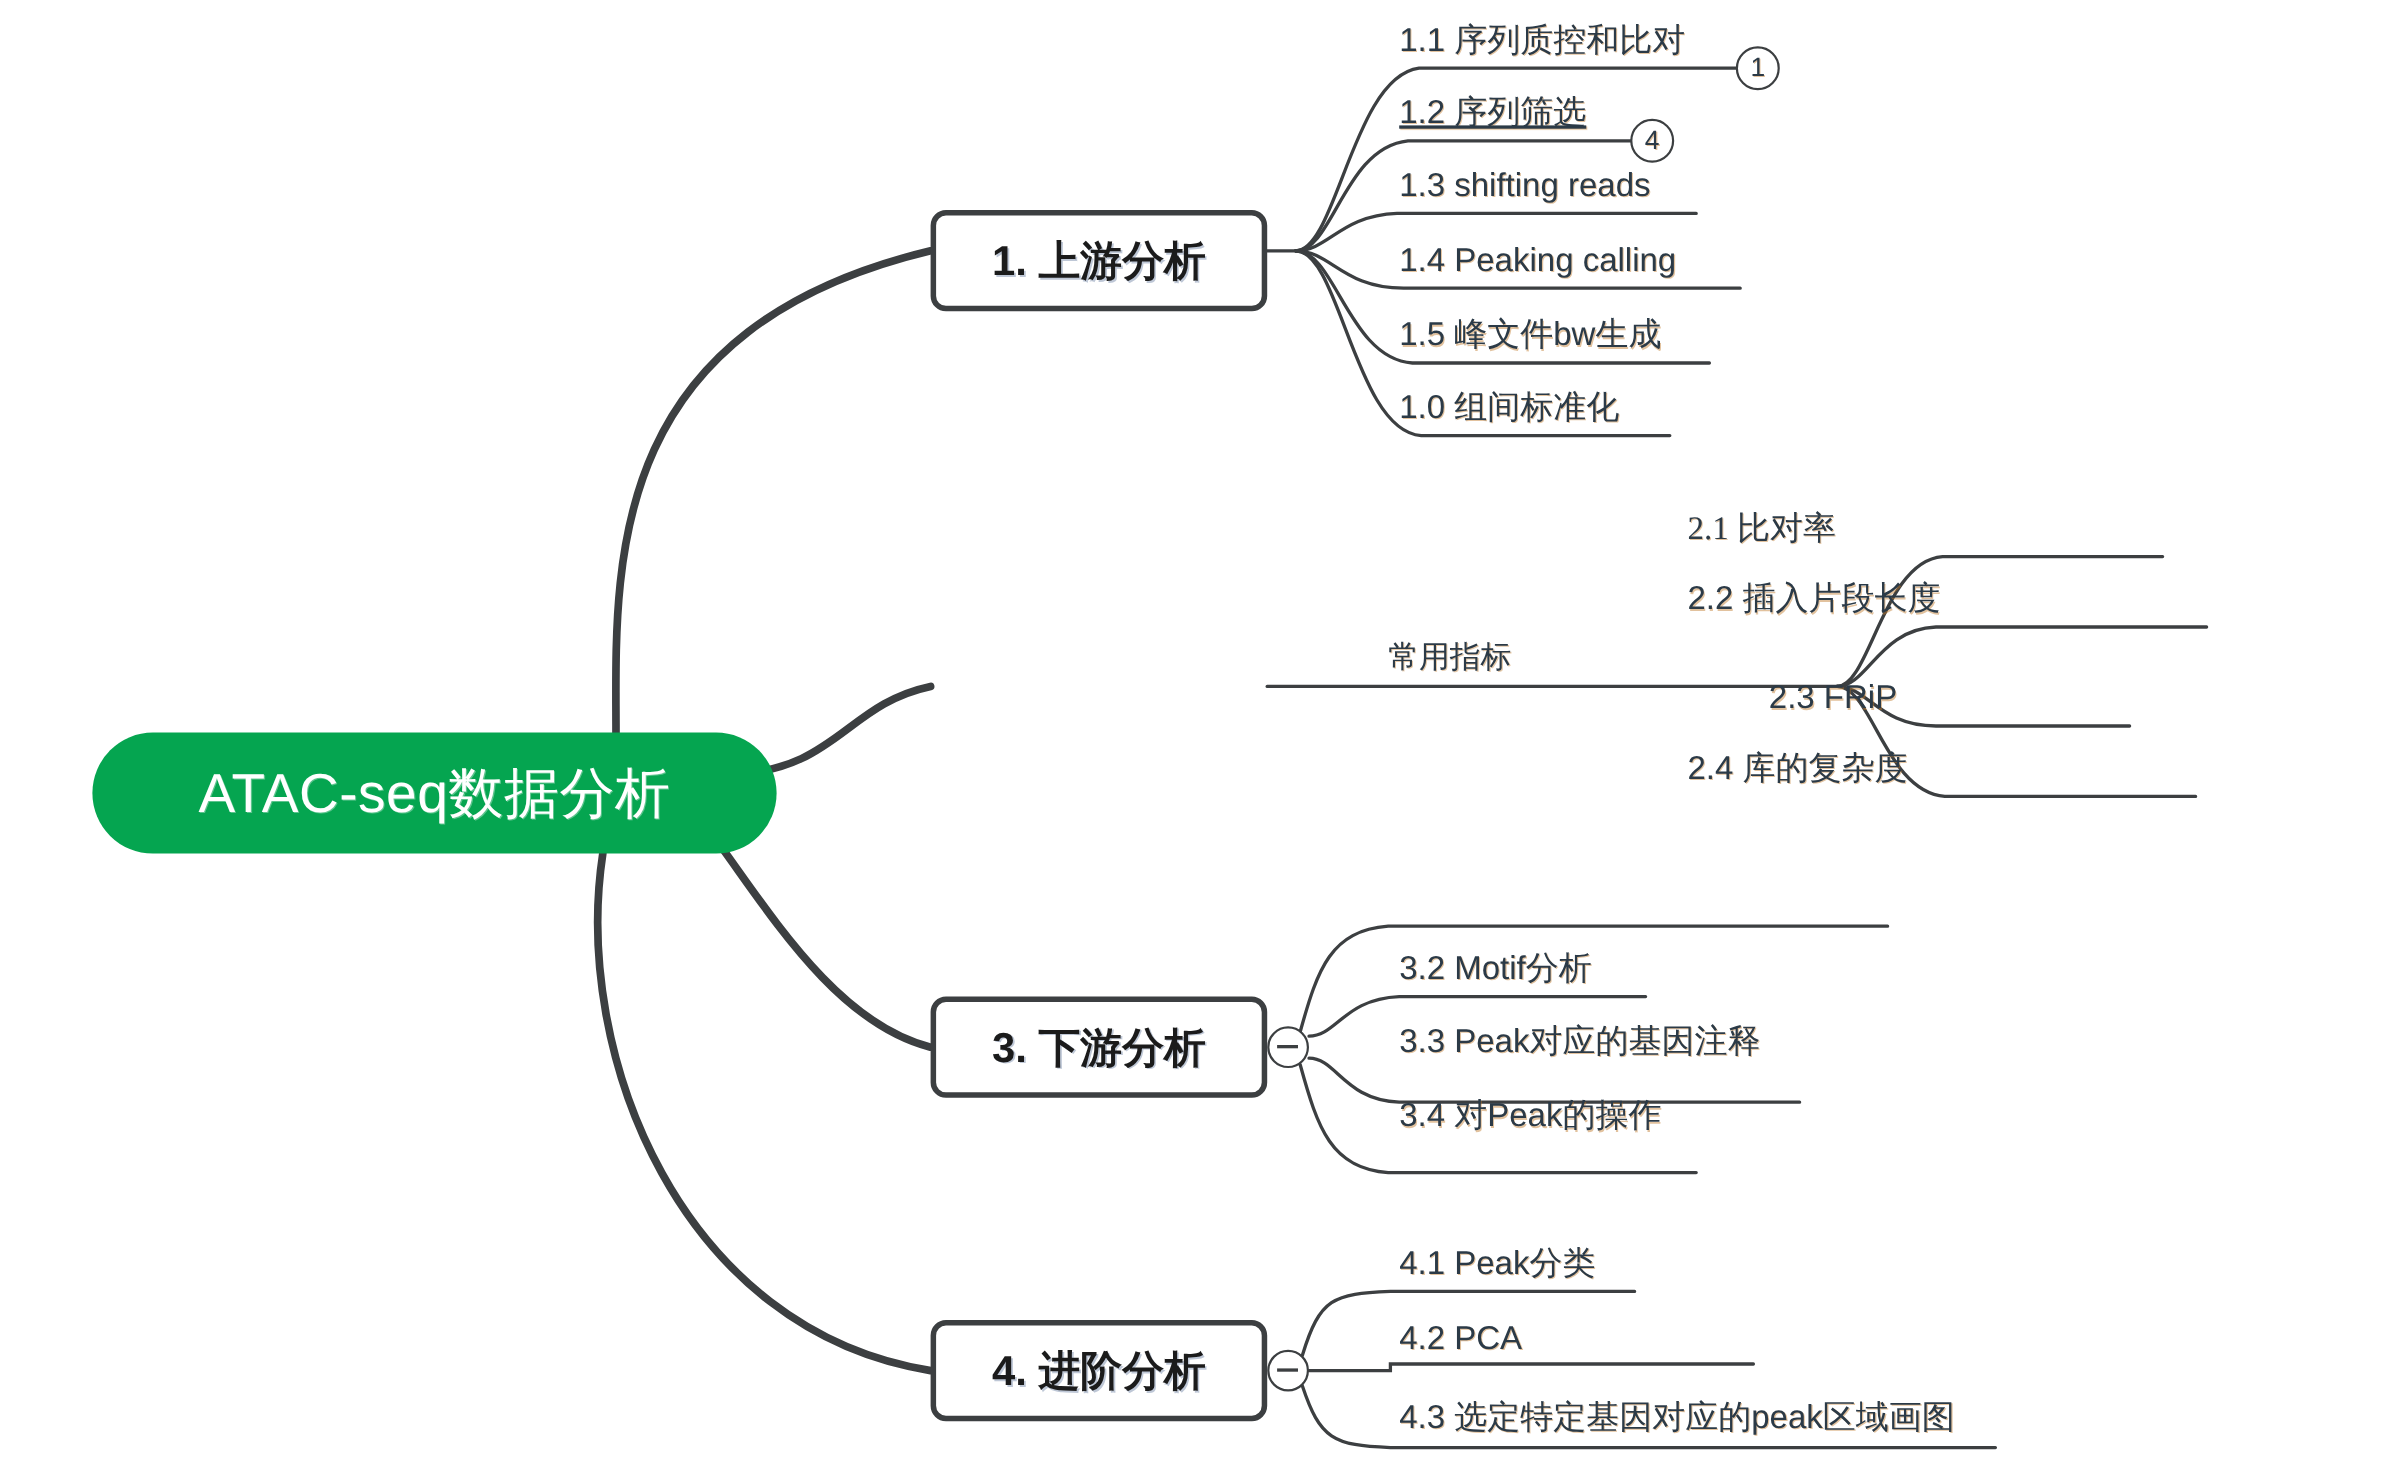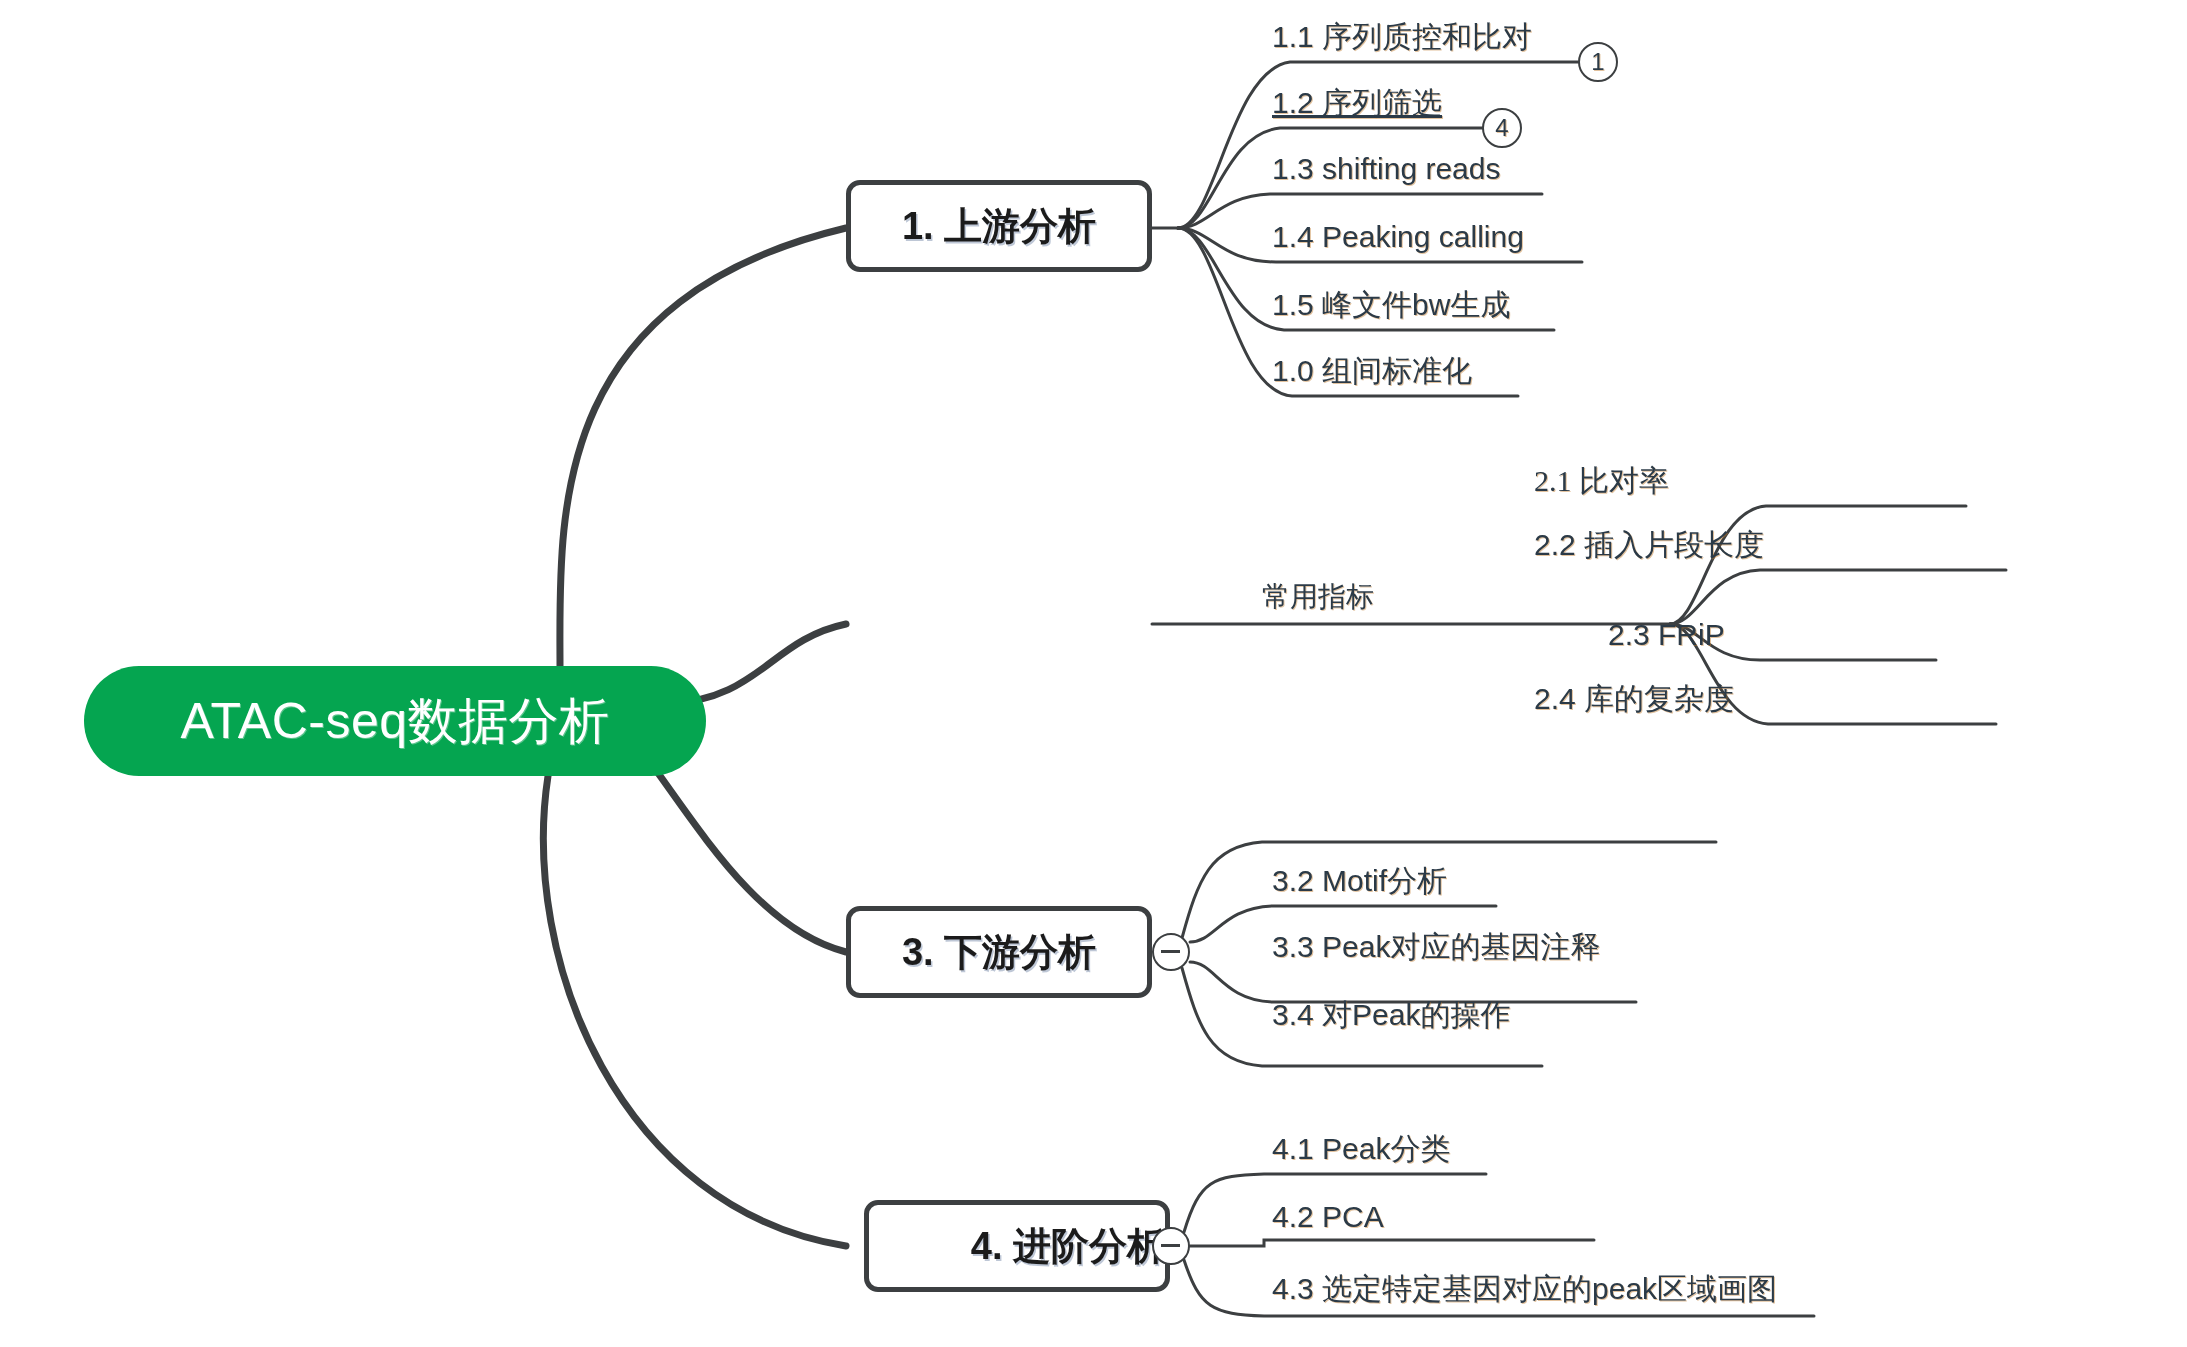--- a/index.html
+++ b/index.html
@@ -63,24 +63,24 @@
     width: 306px;
   }
   .branch-label {
     font-size: 38px;
     font-weight: bold;
     color: #1b1b1b;
     white-space: nowrap;
     text-shadow: 1.5px 1.5px 0 rgba(40,70,120,0.30);
   }
 
-  #branch-1 { left: 846px; top: 180px; }
+  #branch-1 { left: 846px; top: 191px; }
   #branch-2 { left: 846px; top: 578px; }
   #branch-3 { left: 846px; top: 906px; }
-  #branch-4 { left: 864px; top: 1200px; justify-content: flex-end; }
+  #branch-4 { left: 846px; top: 1200px; }
 
   
   .leaf {
     position: absolute;
     font-size: 30px;
     color: #2b3a47;
     white-space: nowrap;
     line-height: 1;
     text-shadow: 1px 1px 0 rgba(190,120,40,0.45);
   }

